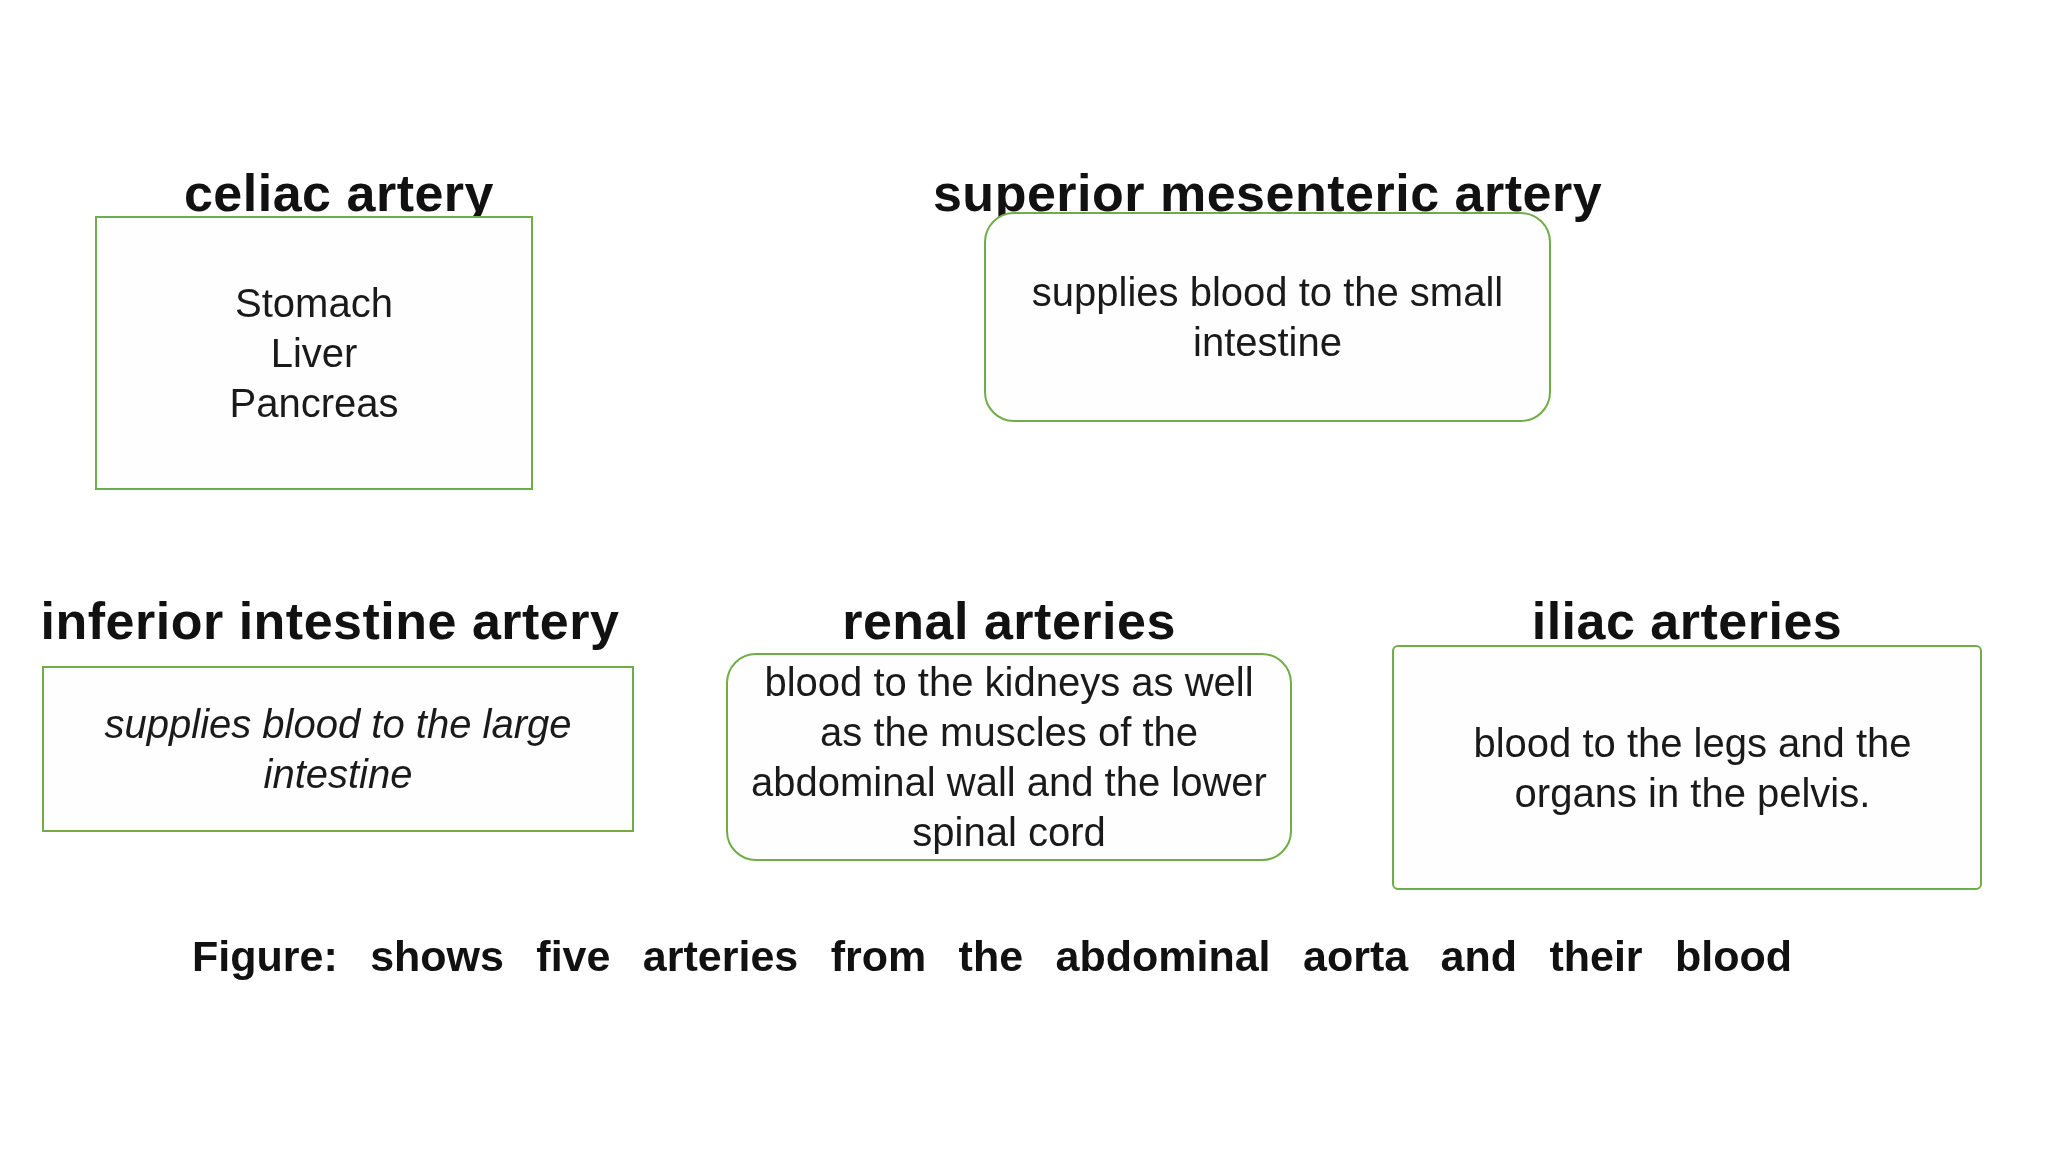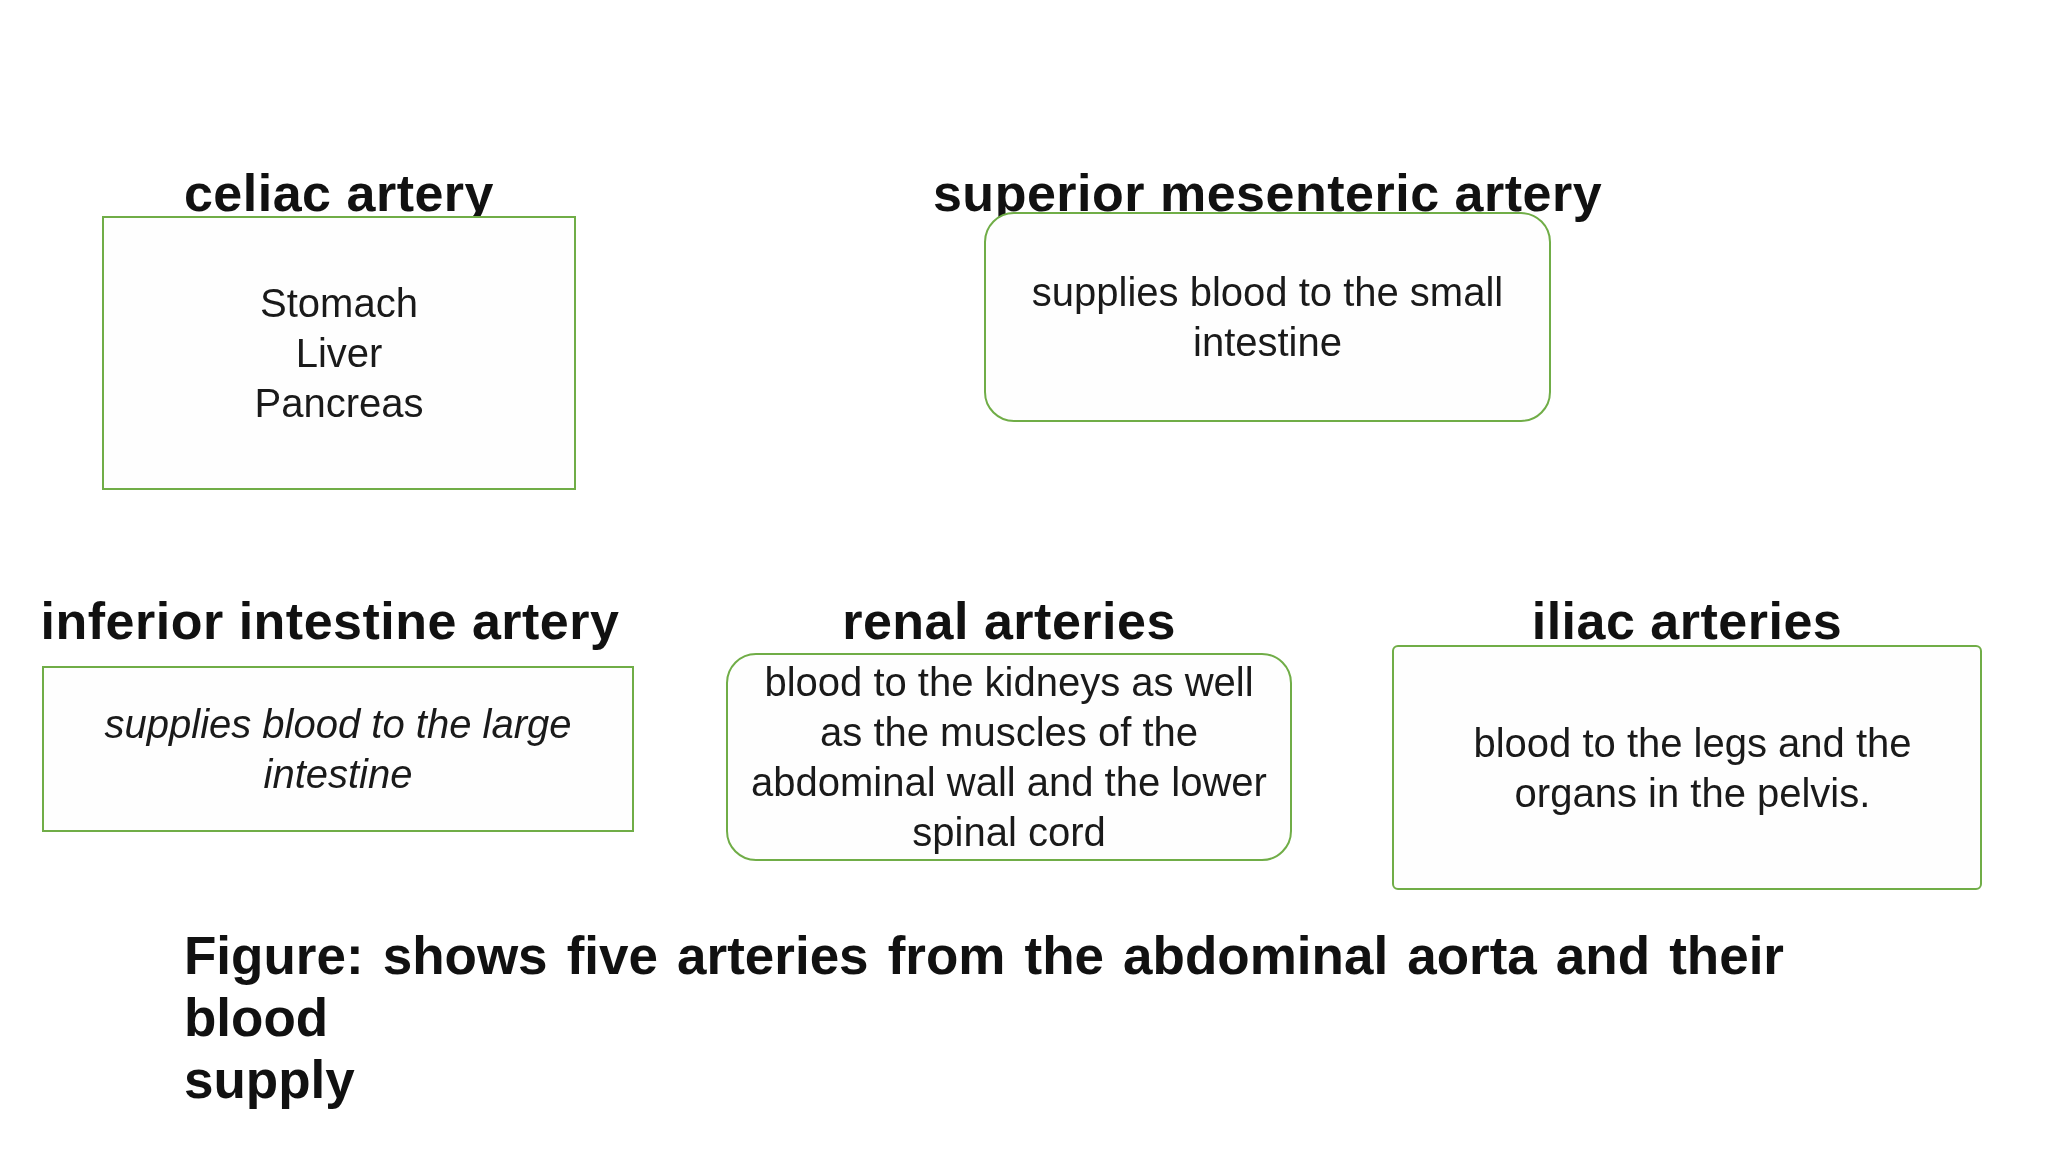--- a/index.html
+++ b/index.html
@@ -35,36 +35,36 @@
   .artery-box.rounded-38 { border-radius:6px;padding-left:33px; }
   .box-text {
     font-size:40px;
     color:var(--ink);
     text-align:center;
     line-height:50px;
     white-space:pre-line;
   }
   .caption {
     position:absolute;
-    left:184px;
+    left:192px;
     top:925px;
     width:1600px;
-    font-size:53px;
+    font-size:43px;
     font-weight:700;
     color:var(--title-ink);
     line-height:62px;
   }
   .caption .line1 { text-align:justify; text-align-last:justify; }
   .caption .line2 { text-align:left; }
 </style>
 </head>
 <body>
 
 <div class="artery-title" style="left:102px; top:128px; width:474px;">celiac artery</div>
-<div class="artery-box" style="left:102px; top:216px; width:474px; height:274px;">
+<div class="artery-box" style="left:95px; top:216px; width:438px; height:274px;">
   <div class="box-text">Stomach
 Liver
 Pancreas</div>
 </div>
 
 <div class="artery-title" style="left:904px; top:128px; width:727px;">superior mesenteric artery</div>
 <div class="artery-box rounded-30" style="left:984px; top:212px; width:567px; height:210px;justify-content:center;">
   <div class="box-text" style="max-width:480px;">supplies blood to the small intestine</div>
 </div>
 
@@ -78,14 +78,13 @@
   <div class="box-text" style="max-width:520px;">blood to the kidneys as well as the muscles of the abdominal wall and the lower spinal cord</div>
 </div>
 
 <div class="artery-title" style="left:1392px; top:556px; width:590px;">iliac arteries</div>
 <div class="artery-box rounded-38" style="left:1392px; top:645px; width:590px; height:245px;">
   <div class="box-text" style="max-width:470px;">blood to the legs and the organs in the pelvis.</div>
 </div>
 
 <div class="caption">
   <div class="line1">Figure: shows five arteries from the abdominal aorta and their blood</div>
-  <div class="line2">supply</div>
 </div>
 
 </body></html>

